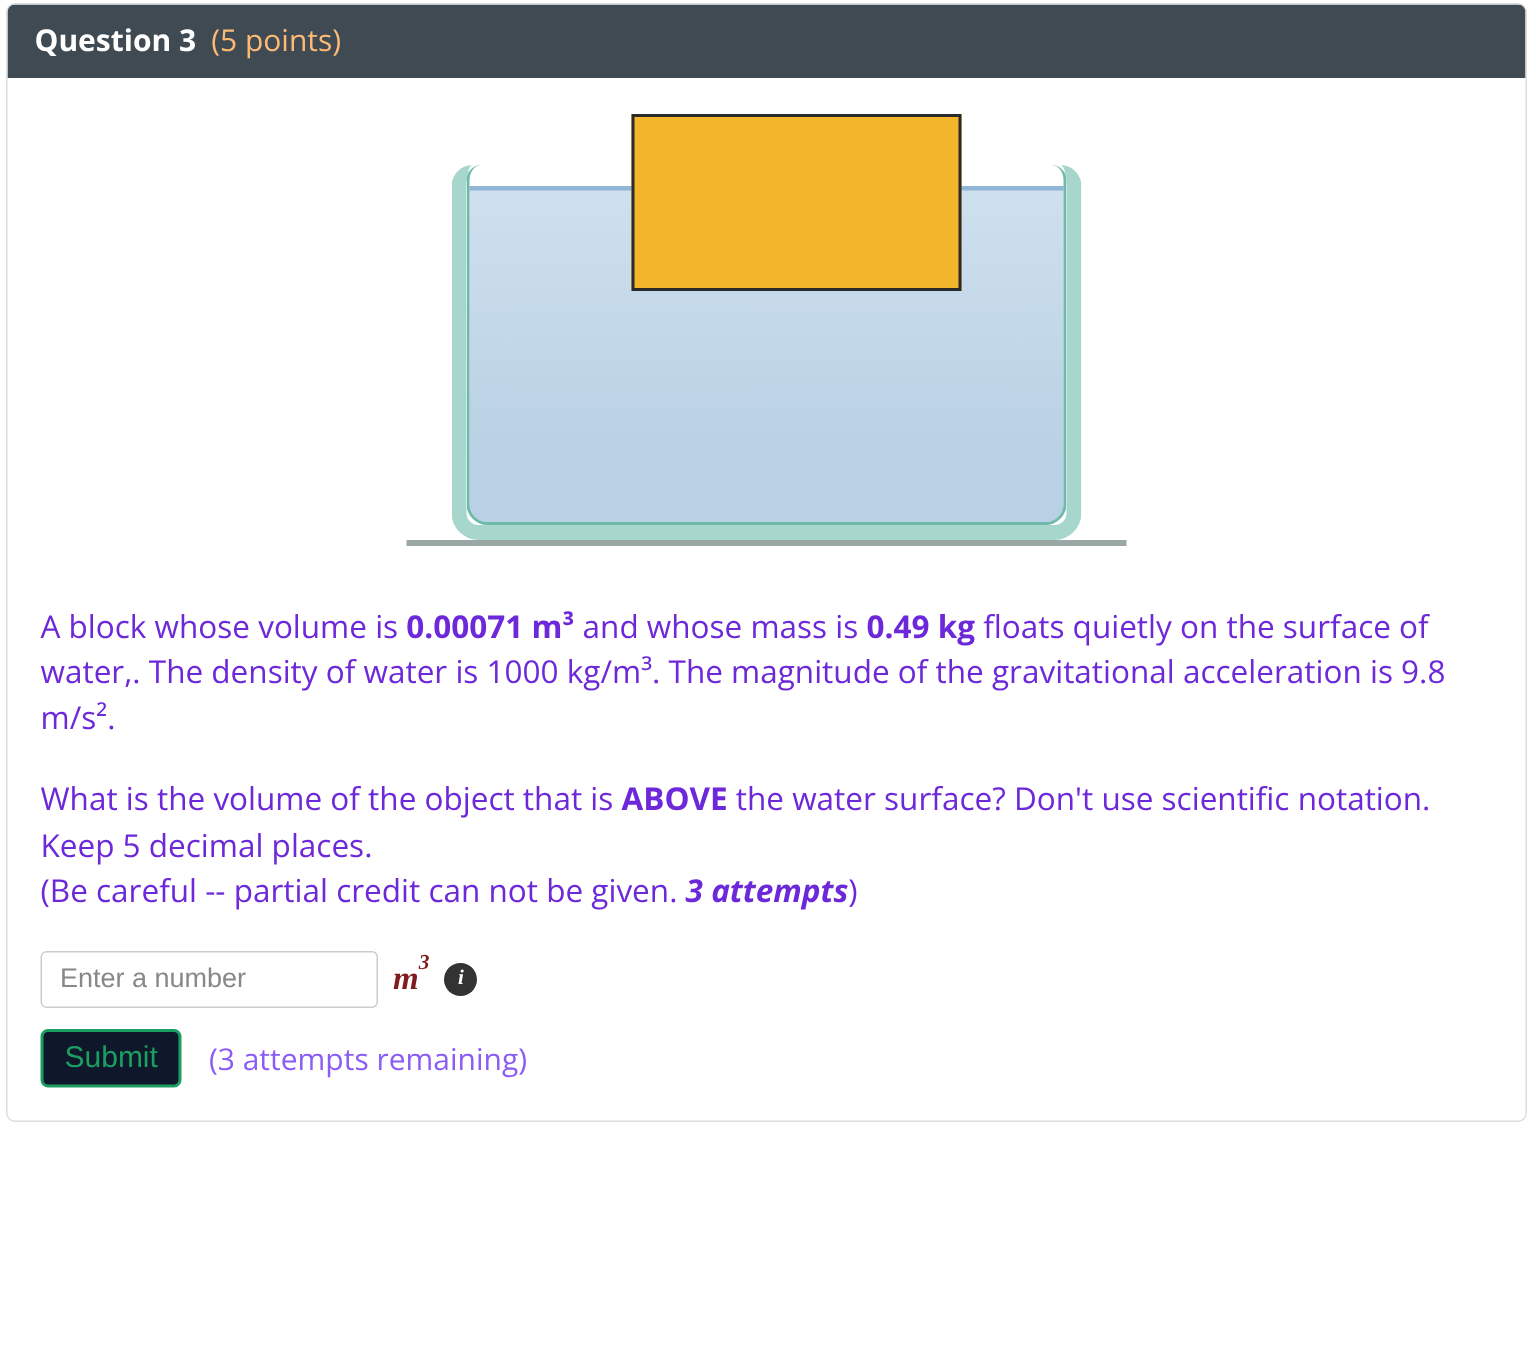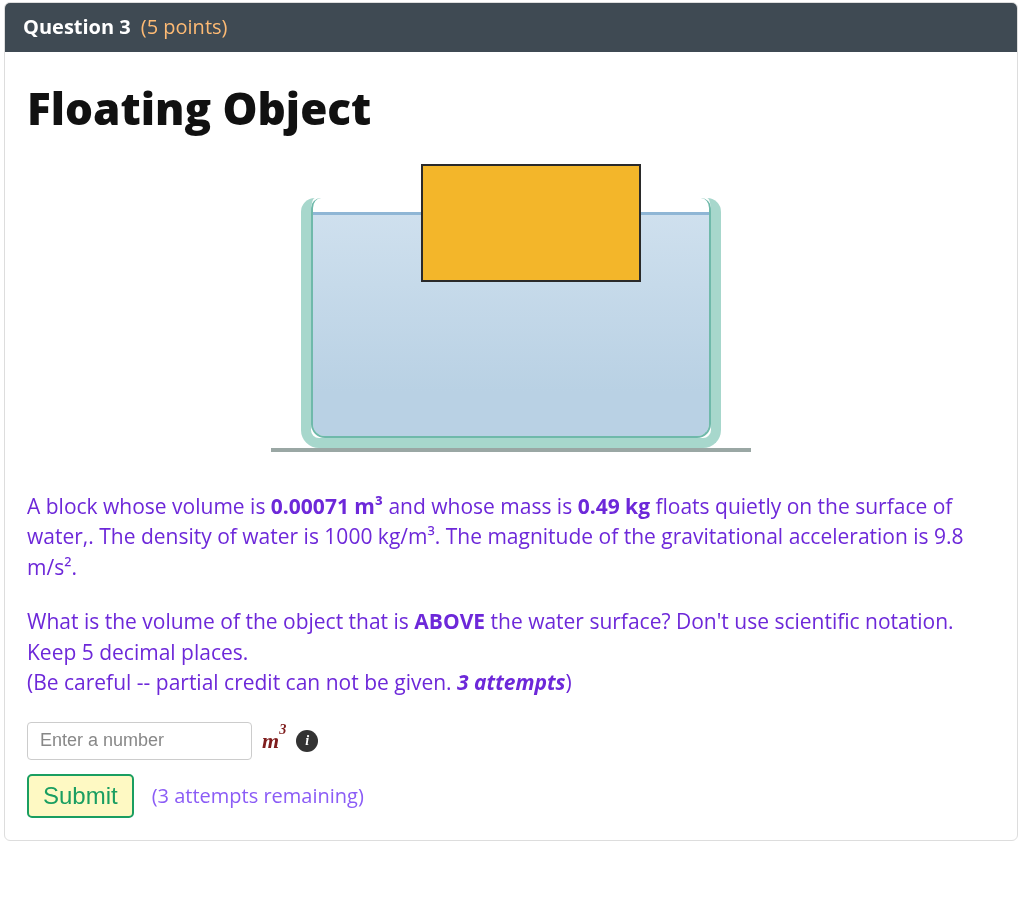--- a/index.html
+++ b/index.html
@@ -155,44 +155,43 @@
     font-size: 14px;
   }
 
   .submit-row {
     display: flex;
     align-items: center;
     gap: 18px;
   }
   .submit-btn {
     border: 2px solid #1a9e61;
-    background: #fef9c3;
+    background: #0f172a;
     color: #1a9e61;
     border-radius: 5px;
-    font-size: 24px;
+    font-size: 20px;
     padding: 6px 14px;
     cursor: pointer;
   }
   .attempts {
     font-size: 20px;
     color: #8b5cf6;
   }
 </style>
 </head>
 <body>
 
 <div class="page">
   <div class="card">
     <div class="q-header">
       <span class="q-num">Question 3</span>
       <span class="q-pts">(5 points)</span>
     </div>
 
     <div class="q-body">
-      <h1 class="title">Floating Object</h1>
 
       <div class="figure-wrap">
         <div class="figure">
           <div class="water"></div>
           <div class="water-line"></div>
           <div class="glass-inner-edge"></div>
           <div class="glass"></div>
           <div class="block"></div>
           <div class="surface"></div>
         </div>

